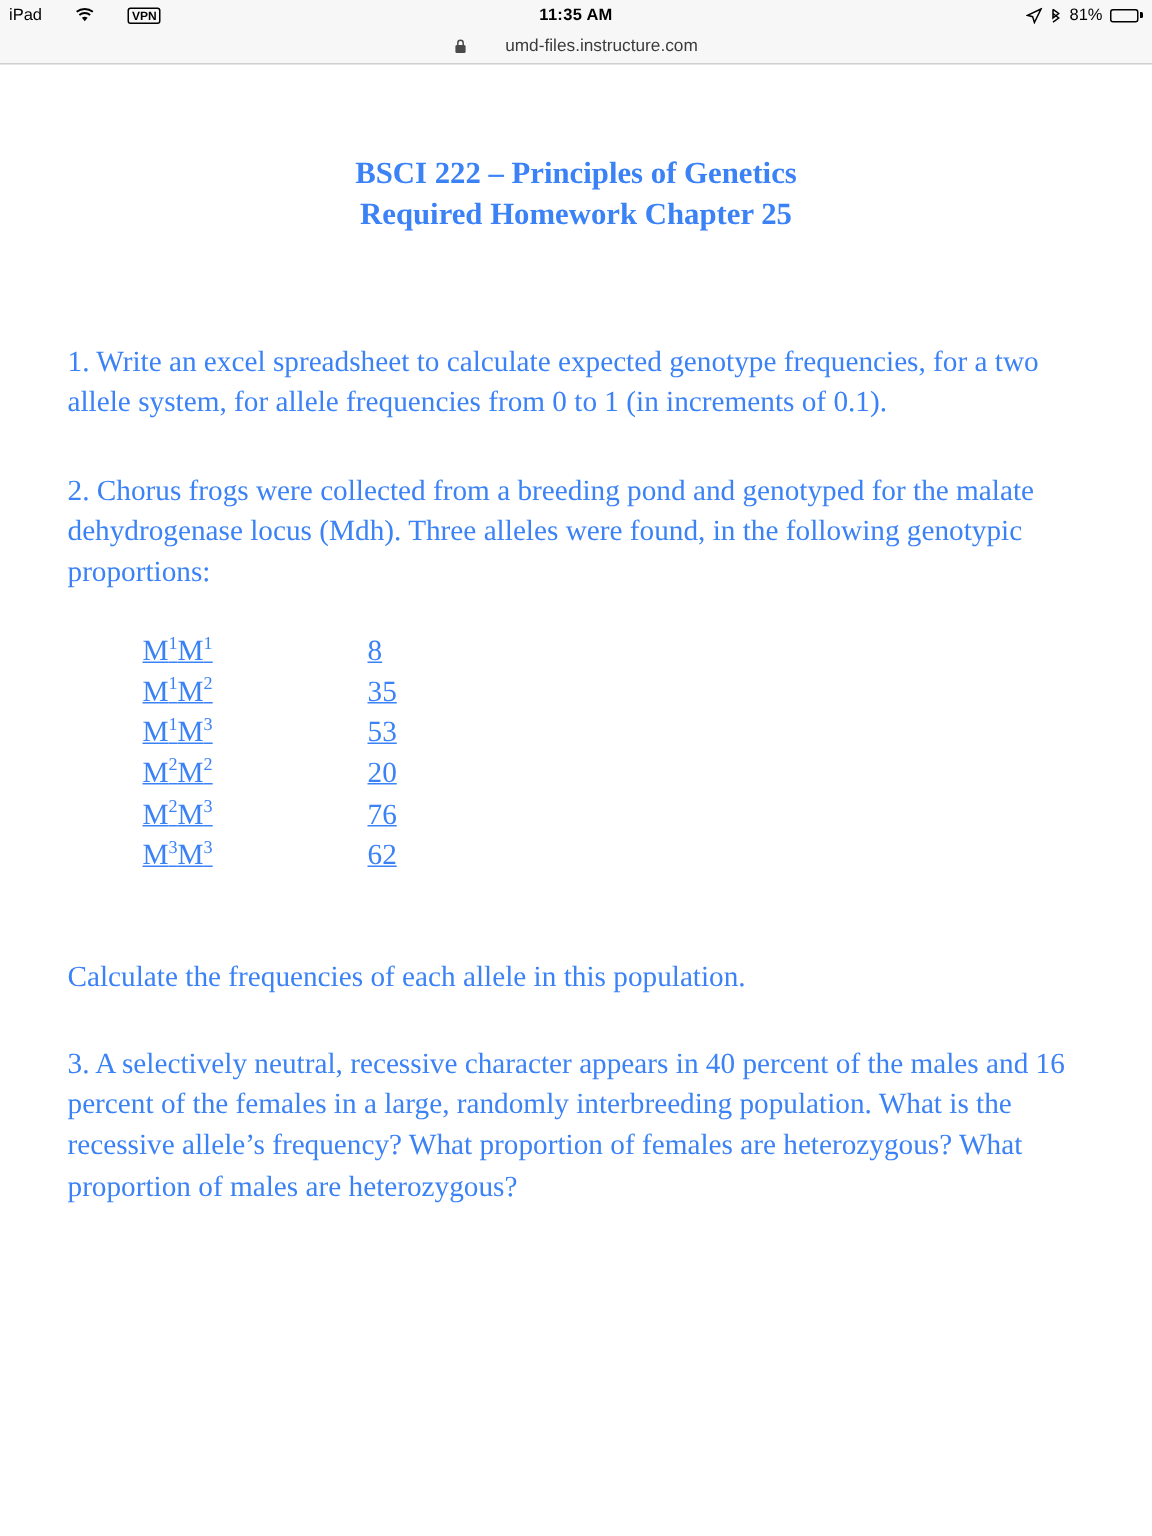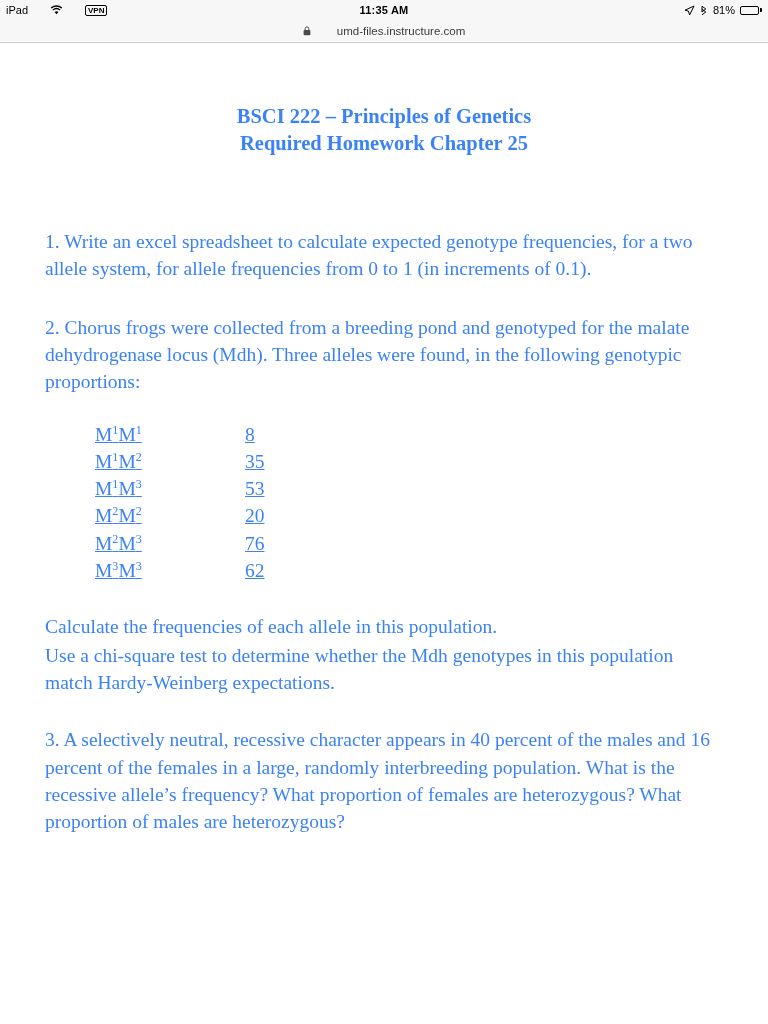--- a/index.html
+++ b/index.html
@@ -145,21 +145,21 @@
   .geno-table td.val {
     text-align: left;
     padding-left: 2px;
   }
   sup {
     font-size: 0.62em;
     vertical-align: super;
     line-height: 0;
   }
 
-  .block-calc { margin-top: 29px; }
+  .block-calc { margin-top: 54px; }
   .block-calc .line { margin-top: 0; }
   .block-calc .line + .line { margin-top: 1px; }
 
   .q3 { margin-top: 30px; }
 </style>
 </head>
 <body>
 
 <div class="statusbar">
   <div class="status-left">
@@ -240,18 +240,17 @@
         </tr>
         <tr>
           <td class="gt">M<sup>3</sup>M<sup>3</sup></td>
           <td class="val">62</td>
         </tr>
       </tbody>
   </table>
 
   <div class="block-calc">
     <div class="line">Calculate the frequencies of each allele in this population.</div>
-    <div class="line">Use a chi-square test to determine whether the Mdh genotypes in this population match Hardy-Weinberg expectations.</div>
   </div>
 
   <p class="para q3">3.  A selectively neutral, recessive character appears in 40 percent of the males and 16 percent of the females in a large, randomly interbreeding population.  What is the recessive allele’s frequency?  What proportion of females are heterozygous?  What proportion of males are heterozygous?</p>
 
 </div>
 
 </body></html>

